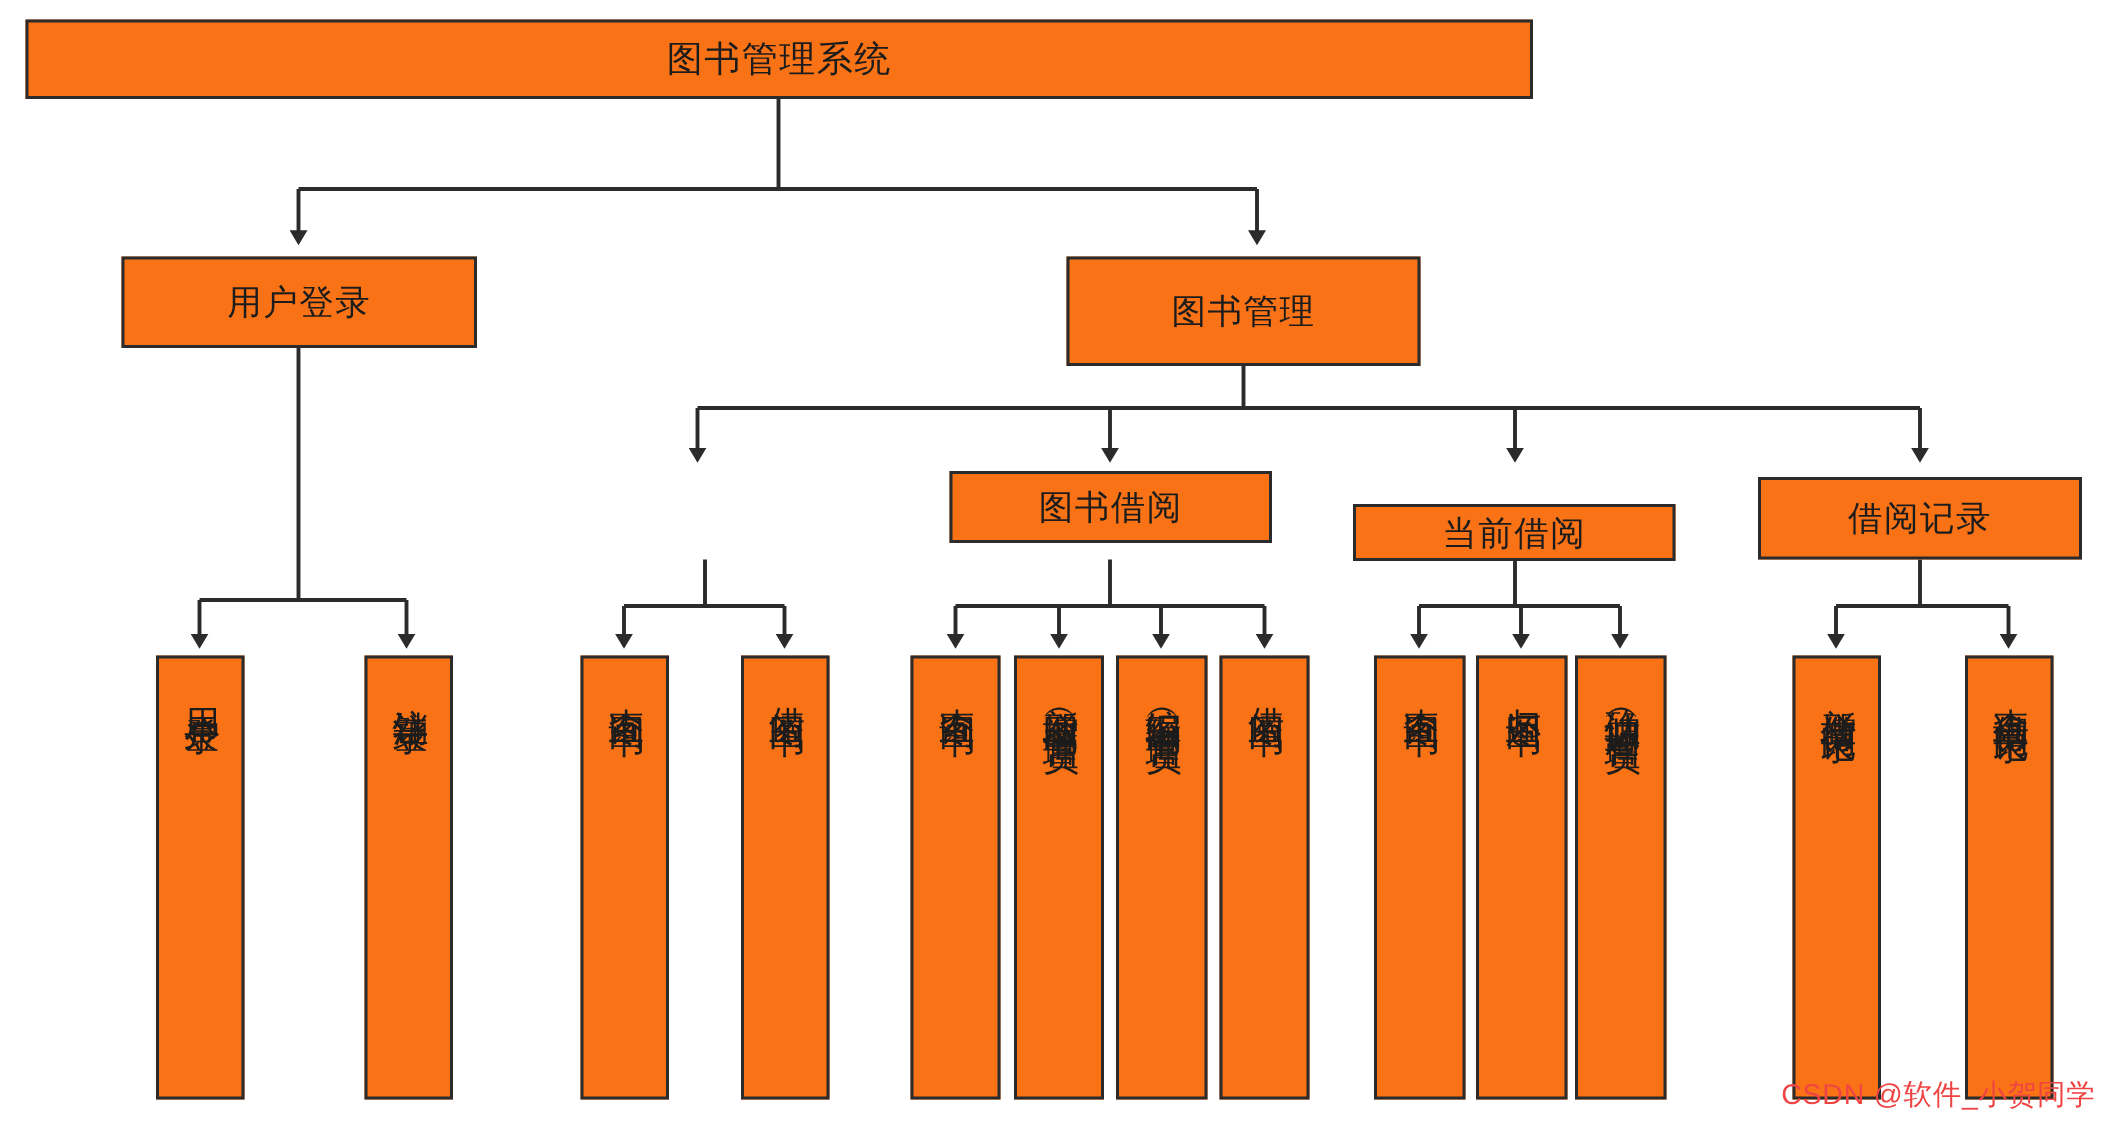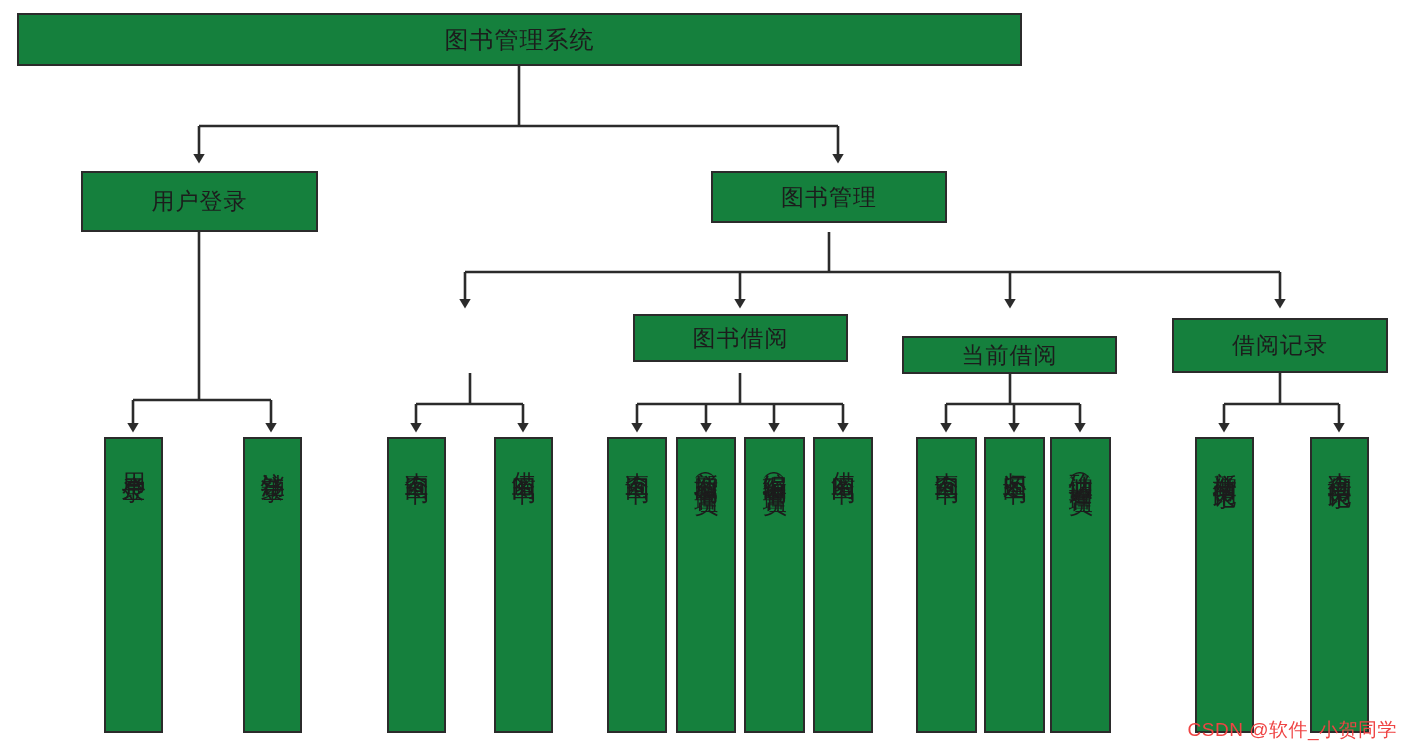--- a/index.html
+++ b/index.html
@@ -22,21 +22,21 @@
     left: 0;
     top: 0;
     width: 1405px;
     height: 747px;
     pointer-events: none;
   }
   .node {
     position: absolute;
     box-sizing: border-box;
     border: 2px solid #2b2b2b;
-    background: #15803d;
+    background: #f97316;
     display: flex;
     align-items: center;
     justify-content: center;
     color: #1c1c1c;
   }
   .node .label {
     display: block;
     text-align: center;
     line-height: 1.05;
     white-space: nowrap;
@@ -129,21 +129,21 @@
     </g>
   </svg>
 
   <div class="node horiz root" style="left:17px; top:13px; width:1005px; height:53px;">
     <span class="label">图书管理系统</span>
   </div>
 
   <div class="node horiz" style="left:81px; top:171px; width:237px; height:61px;">
     <span class="label">用户登录</span>
   </div>
-  <div class="node horiz" style="left:711px; top:171px; width:236px; height:52px;">
+  <div class="node horiz" style="left:711px; top:171px; width:236px; height:73px;">
     <span class="label">图书管理</span>
   </div>
 
   <div class="node horiz" style="left:633px; top:314px; width:215px; height:48px;">
     <span class="label">图书借阅</span>
   </div>
   <div class="node horiz" style="left:902px; top:336px; width:215px; height:38px;">
     <span class="label">当前借阅</span>
   </div>
   <div class="node horiz" style="left:1172px; top:318px; width:216px; height:55px;">

